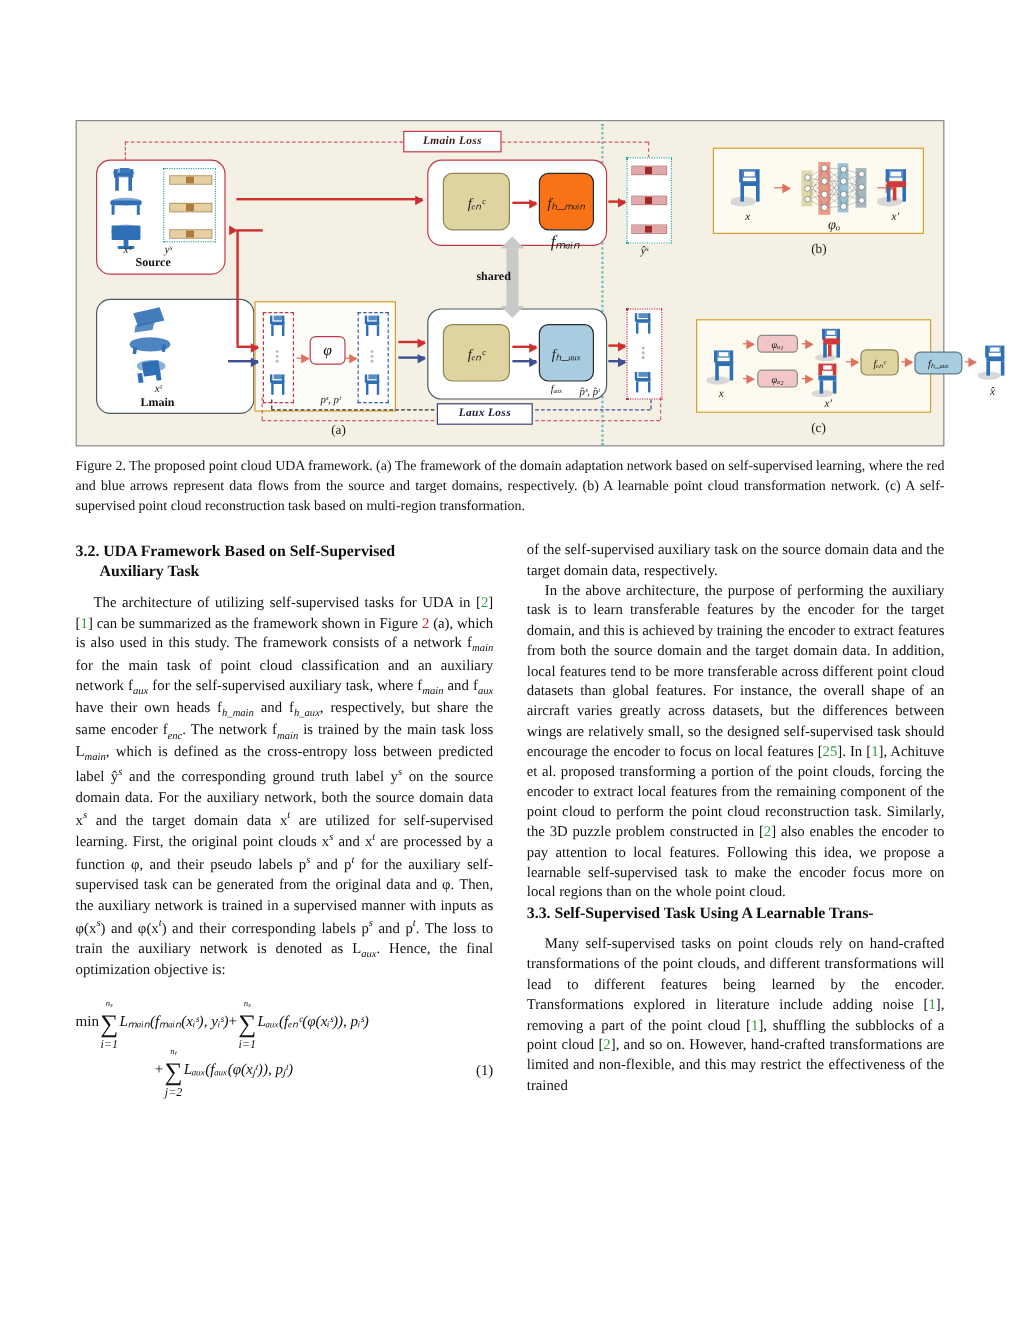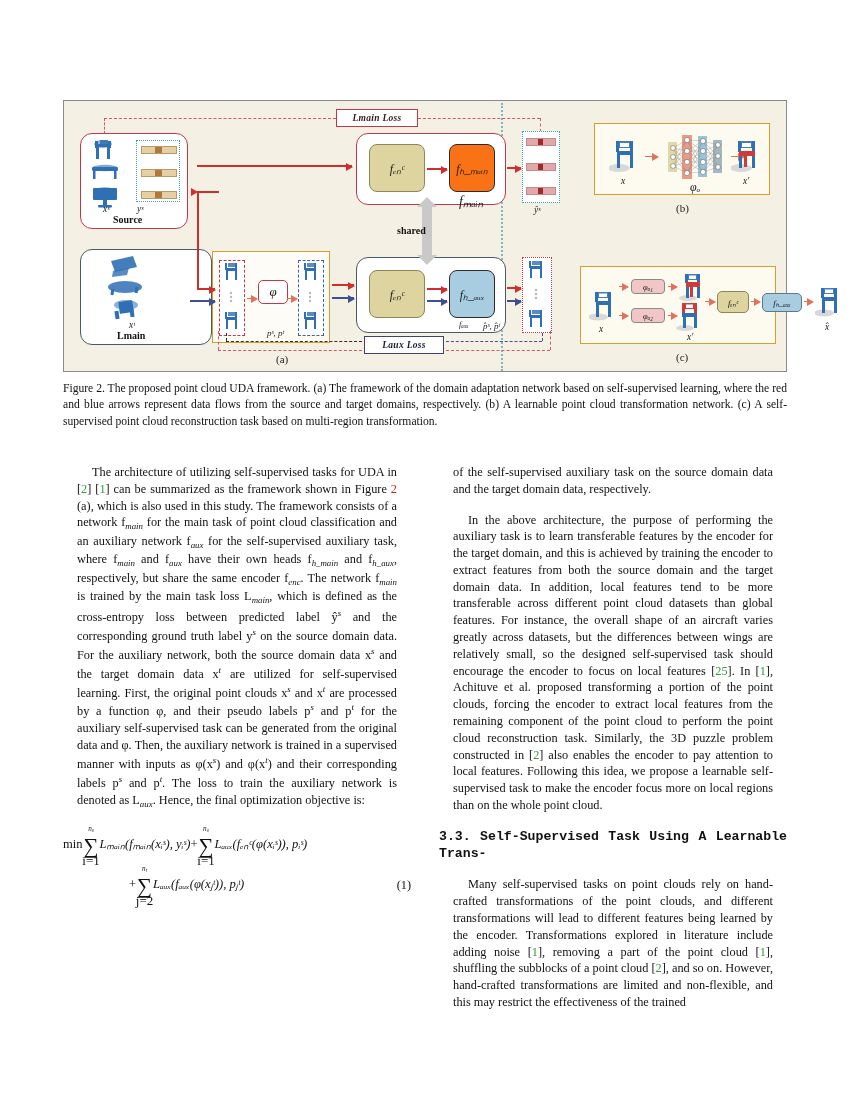--- a/index.html
+++ b/index.html
@@ -323,21 +323,21 @@
   h2.sec {
     font-family: "Liberation Serif", serif;
     font-size: 13.2px;
     font-weight: bold;
     margin: 0 0 9px 0;
     line-height: 1.32;
     text-align: justify;
   }
   h2.sec .cont { display: block; padding-left: 20px; }
   p.body {
-    margin: 14px;
+    margin: 0;
     font-size: 12.3px;
     line-height: 1.365;
     text-align: justify;
     text-indent: 15px;
   }
   p.body.noind { text-indent: 0; }
   p.body + p.body { margin-top: 0px; }
   .cite { color: #2f9c3a; }
   .cite-red { color: #cf2020; }
   em.m { font-family: "Liberation Serif", serif; font-style: italic; }
@@ -375,21 +375,22 @@
     position: absolute;
     top: -11px; left: 50%;
     transform: translateX(-50%);
     font-size: 7.2px;
     font-style: italic;
   }
   .sum-lim-bot {
     position: absolute;
     bottom: -10px; left: 50%;
     transform: translateX(-50%);
-    font-size: 13px;
+    font-size: 10px;
+    font-style: italic;
   }
 </style>
 </head>
 <body>
 
 <div class="page">
 
   <div class="figure-wrap">
 
     <div class="divider-dotted"></div>
@@ -744,40 +745,45 @@
       </svg>
       <div class="mathlbl" style="left:244px; top:55px;">x̂</div>
     </div>
     <div class="panel-label" style="left:612px; top:250px;">(c)</div>
 
   </div>
 
   <div class="caption">Figure 2. The proposed point cloud UDA framework. (a) The framework of the domain adaptation network based on self-supervised learning, where the red and blue arrows represent data flows from the source and target domains, respectively. (b) A learnable point cloud transformation network. (c) A self-supervised point cloud reconstruction task based on multi-region transformation.</div>
 
   <div class="col-left">
+    <h2 class="sec">
+      <span>3.2.</span>
+      <span>UDA Framework Based on Self-Supervised</span>
+      <span class="cont">Auxiliary Task</span>
+    </h2>
 
     <p class="body"><span>The architecture of utilizing self-supervised tasks for UDA in [</span><span class="cite">2</span><span>] [</span><span class="cite">1</span><span>] can be summarized as the framework shown in Figure </span><span class="cite-red">2</span><span> (a), which is also used in this study. The framework consists of a network f</span><sub class="s">main</sub><span> for the main task of point cloud classification and an auxiliary network f</span><sub class="s">aux</sub><span> for the self-supervised auxiliary task, where f</span><sub class="s">main</sub><span> and f</span><sub class="s">aux</sub><span> have their own heads f</span><sub class="s">h_main</sub><span> and f</span><sub class="s">h_aux</sub><span>, respectively, but share the same encoder f</span><sub class="s">enc</sub><span>. The network f</span><sub class="s">main</sub><span> is trained by the main task loss L</span><sub class="s">main</sub><span>, which is defined as the cross-entropy loss between predicted label ŷ</span><sup class="s">s</sup><span> and the corresponding ground truth label y</span><sup class="s">s</sup><span> on the source domain data. For the auxiliary network, both the source domain data x</span><sup class="s">s</sup><span> and the target domain data x</span><sup class="s">t</sup><span> are utilized for self-supervised learning. First, the original point clouds x</span><sup class="s">s</sup><span> and x</span><sup class="s">t</sup><span> are processed by a function φ, and their pseudo labels p</span><sup class="s">s</sup><span> and p</span><sup class="s">t</sup><span> for the auxiliary self-supervised task can be generated from the original data and φ. Then, the auxiliary network is trained in a supervised manner with inputs as φ(x</span><sup class="s">s</sup><span>) and φ(x</span><sup class="s">t</sup><span>) and their corresponding labels p</span><sup class="s">s</sup><span> and p</span><sup class="s">t</sup><span>. The loss to train the auxiliary network is denoted as L</span><sub class="s">aux</sub><span>. Hence, the final optimization objective is:</span></p>
 
     <div class="eq-block">
       <div class="eq-line1">
         <span>min</span><span class="bigsum">∑<span class="sum-lim-top">nₛ</span><span class="sum-lim-bot">i=1</span></span><em class="m">Lₘₐᵢₙ(fₘₐᵢₙ(xᵢˢ), yᵢˢ)</em><span>+</span><span class="bigsum">∑<span class="sum-lim-top">nₛ</span><span class="sum-lim-bot">i=1</span></span><em class="m">Lₐᵤₓ(fₑₙᶜ(φ(xᵢˢ)), pᵢˢ)</em>
       </div>
       <div class="eq-line2">
         <span>+</span><span class="bigsum">∑<span class="sum-lim-top">nₜ</span><span class="sum-lim-bot">j=2</span></span><em class="m">Lₐᵤₓ(fₐᵤₓ(φ(xⱼᵗ)), pⱼᵗ)</em>
       </div>
       <div class="eq-num">(1)</div>
     </div>
 
   </div>
 
   <div class="col-right">
     <p class="body noind">of the self-supervised auxiliary task on the source domain data and the target domain data, respectively.</p>
     <p class="body"><span>In the above architecture, the purpose of performing the auxiliary task is to learn transferable features by the encoder for the target domain, and this is achieved by training the encoder to extract features from both the source domain and the target domain data. In addition, local features tend to be more transferable across different point cloud datasets than global features. For instance, the overall shape of an aircraft varies greatly across datasets, but the differences between wings are relatively small, so the designed self-supervised task should encourage the encoder to focus on local features [</span><span class="cite">25</span><span>]. In [</span><span class="cite">1</span><span>], Achituve et al. proposed transforming a portion of the point clouds, forcing the encoder to extract local features from the remaining component of the point cloud to perform the point cloud reconstruction task. Similarly, the 3D puzzle problem constructed in [</span><span class="cite">2</span><span>] also enables the encoder to pay attention to local features. Following this idea, we propose a learnable self-supervised task to make the encoder focus more on local regions than on the whole point cloud.</span></p>
 
-    <h2 class="sec" style="margin-top:14px;font-family:Liberation Mono, monospace;">
+    <h2 class="sec" style="">
       <span>3.3.</span>
       <span>Self-Supervised Task Using A Learnable Trans-</span>
     </h2>
 
     <p class="body"><span>Many self-supervised tasks on point clouds rely on hand-crafted transformations of the point clouds, and different transformations will lead to different features being learned by the encoder. Transformations explored in literature include adding noise [</span><span class="cite">1</span><span>], removing a part of the point cloud [</span><span class="cite">1</span><span>], shuffling the subblocks of a point cloud [</span><span class="cite">2</span><span>], and so on. However, hand-crafted transformations are limited and non-flexible, and this may restrict the effectiveness of the trained</span></p>
   </div>
 
 </div>
 
 </body></html>

